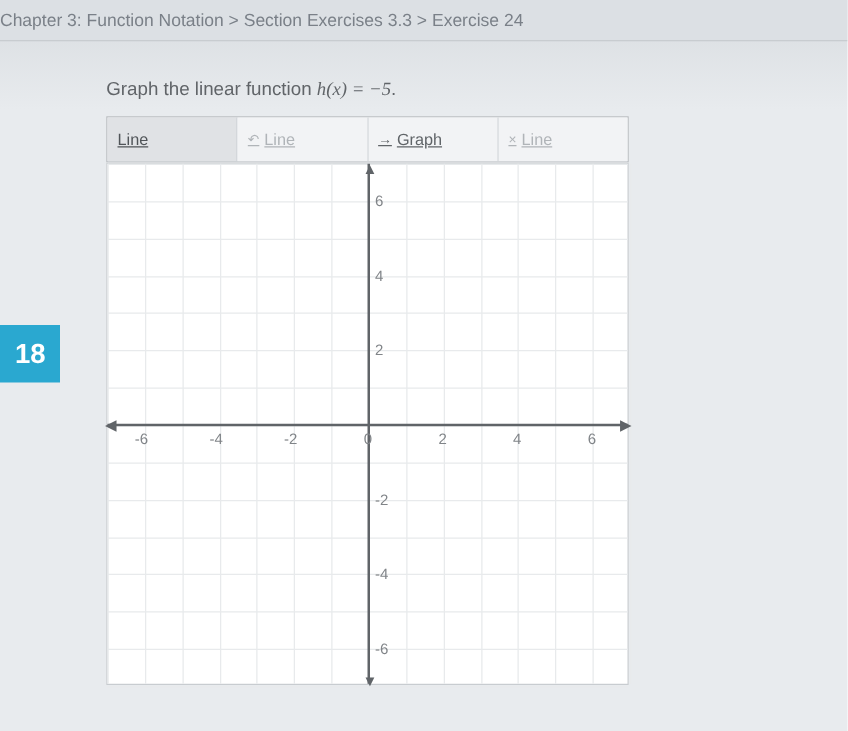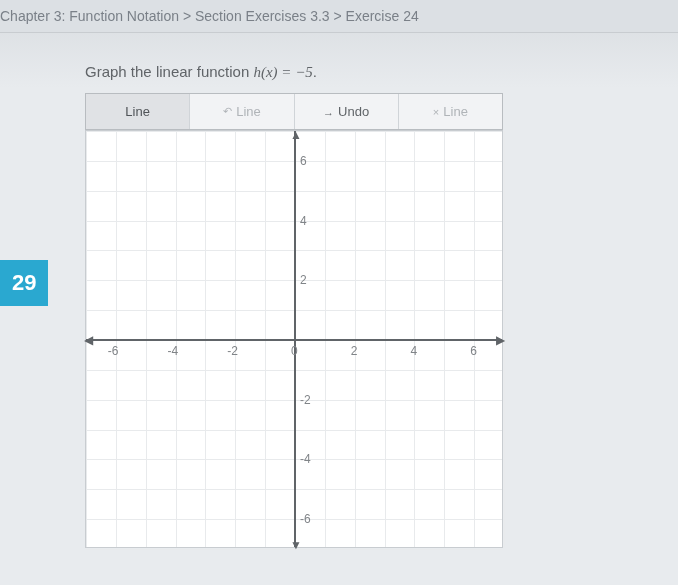--- a/index.html
+++ b/index.html
@@ -38,22 +38,22 @@
     .tool-btn {
       flex: 1;
       padding: 10px 8px;
       text-align: center;
       font-size: 13px;
       color: #606468;
       border-right: 1px solid #d0d4d8;
       background: #f2f3f5;
       display: flex;
       align-items: center;
-      justify-content: center;
       gap: 4px;
+      text-decoration: underline;
     }
     .tool-btn:last-child { border-right: none; }
     .tool-btn.active {
       background: #e0e2e5;
       color: #505458;
     }
     .tool-btn.disabled { color: #b0b4b8; }
     .tool-btn .arrow { font-size: 11px; }
     .graph-area {
       width: 418px;
@@ -100,38 +100,38 @@
 <body>
 
 <div class="breadcrumb">
   <span>Chapter 3: Function Notation</span>
   <span>&gt;</span>
   <span>Section Exercises 3.3</span>
   <span>&gt;</span>
   <span>Exercise 24</span>
 </div>
 
-<div class="problem-badge">29</div>
+<div class="problem-badge">18</div>
 
 <div class="content">
   <div class="prompt">
     <span>Graph the linear function </span><span class="math">h(x) = −5</span><span>.</span>
   </div>
 
   <div class="toolbar">
     <div class="tool-btn active">
       <span>Line</span>
     </div>
     <div class="tool-btn disabled">
       <span class="arrow">↶</span>
       <span>Line</span>
     </div>
     <div class="tool-btn">
       <span class="arrow">→</span>
-      <span>Undo</span>
+      <span>Graph</span>
     </div>
     <div class="tool-btn disabled">
       <span class="arrow">×</span>
       <span>Line</span>
     </div>
   </div>
 
   <div class="graph-area" id="graph">
       <div class="grid-line v" style="left: 0px;"></div>
       <div class="grid-line v" style="left: 29.8571px;"></div>

